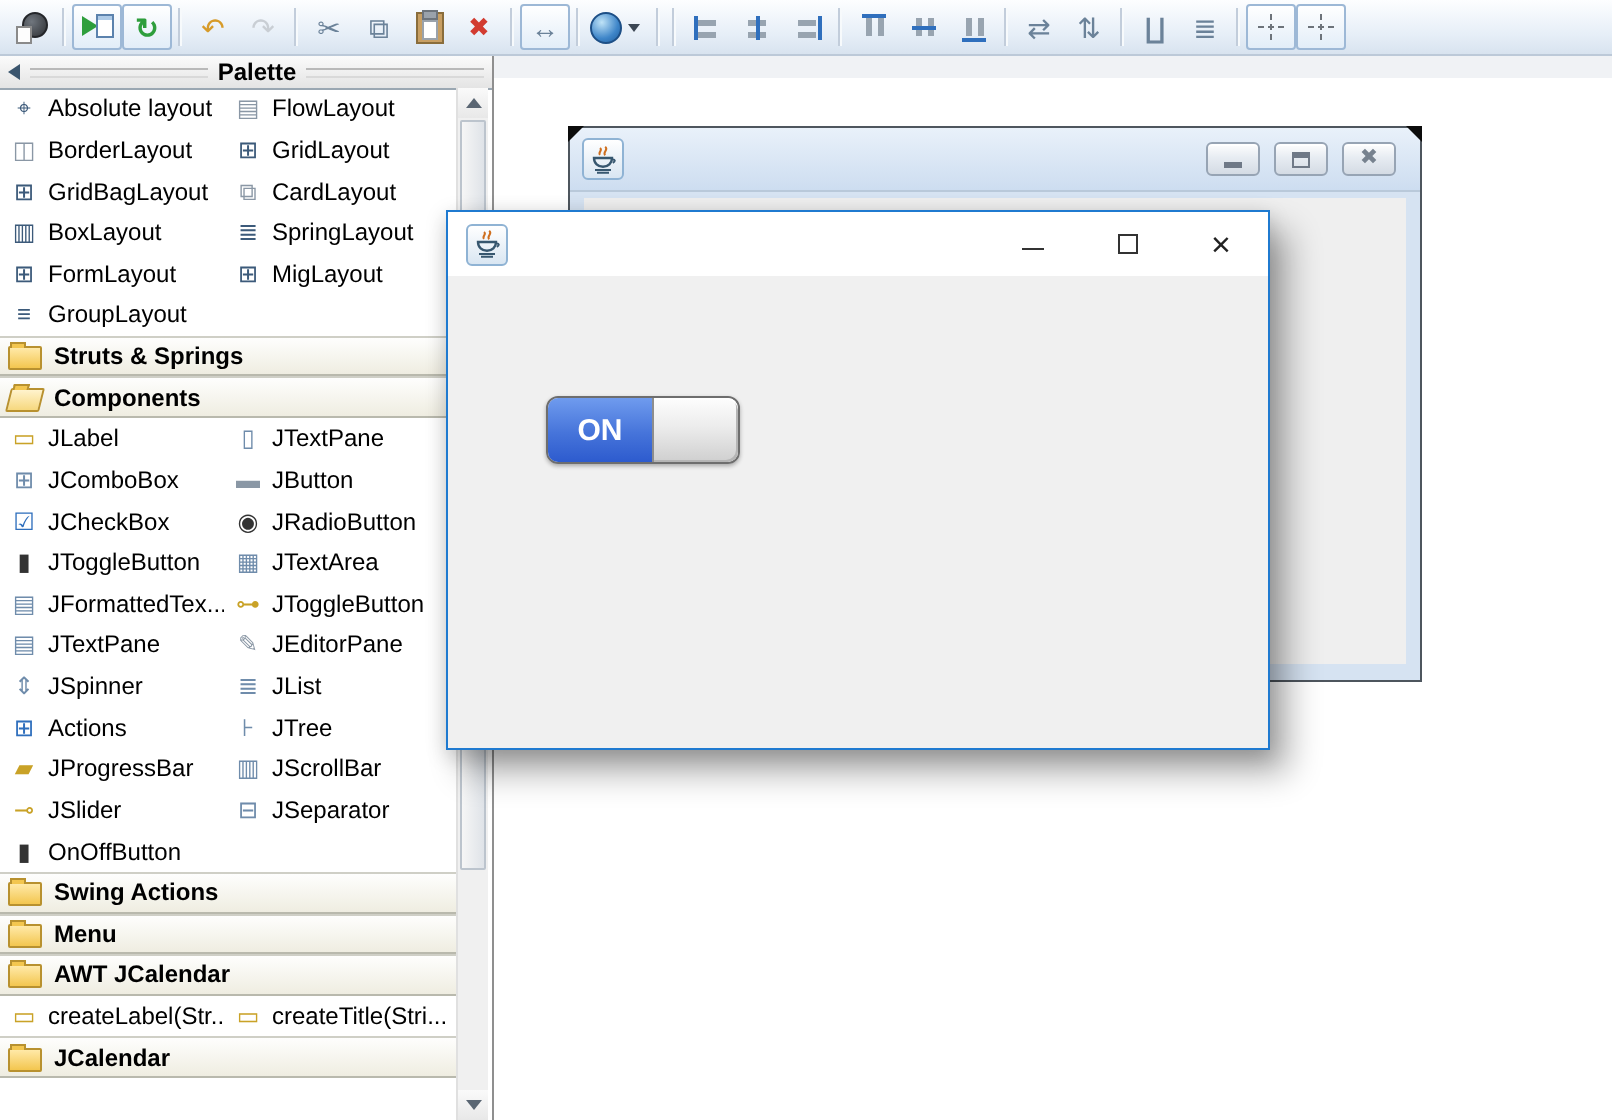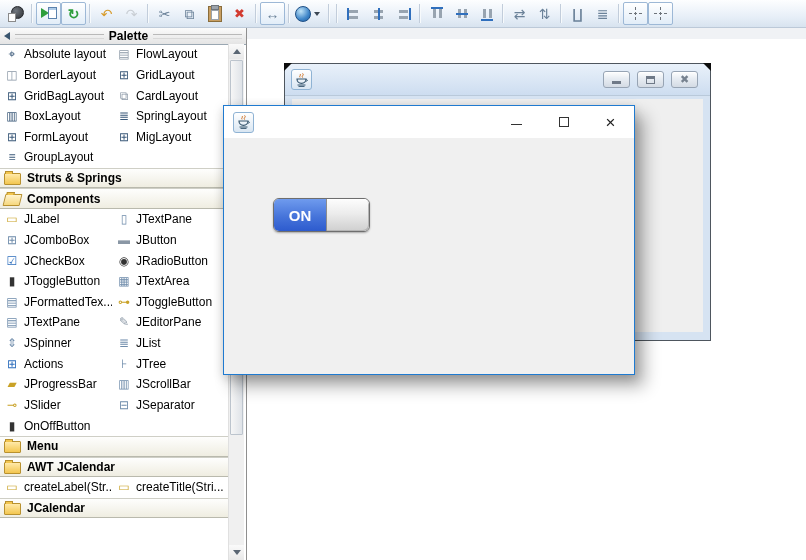--- a/index.html
+++ b/index.html
@@ -418,20 +418,24 @@
         </span>
       </div>
       <div class="prow items">
         <span class="pcell c1">
           <span class="picon tn-dark2">▮</span>
           <span class="plbl">OnOffButton</span>
         </span>
       </div>
       <div class="prow cat">
         <span class="folder"></span>
+        <span class="plbl" style="font-weight: bold;">Swing Actions</span>
+      </div>
+      <div class="prow cat">
+        <span class="folder"></span>
         <span class="plbl" style="font-weight: bold;">Menu</span>
       </div>
       <div class="prow cat">
         <span class="folder"></span>
         <span class="plbl" style="font-weight: bold;">AWT JCalendar</span>
       </div>
       <div class="prow items">
         <span class="pcell c1">
           <span class="picon tn-gold">▭</span>
           <span class="plbl">createLabel(Str...</span>

